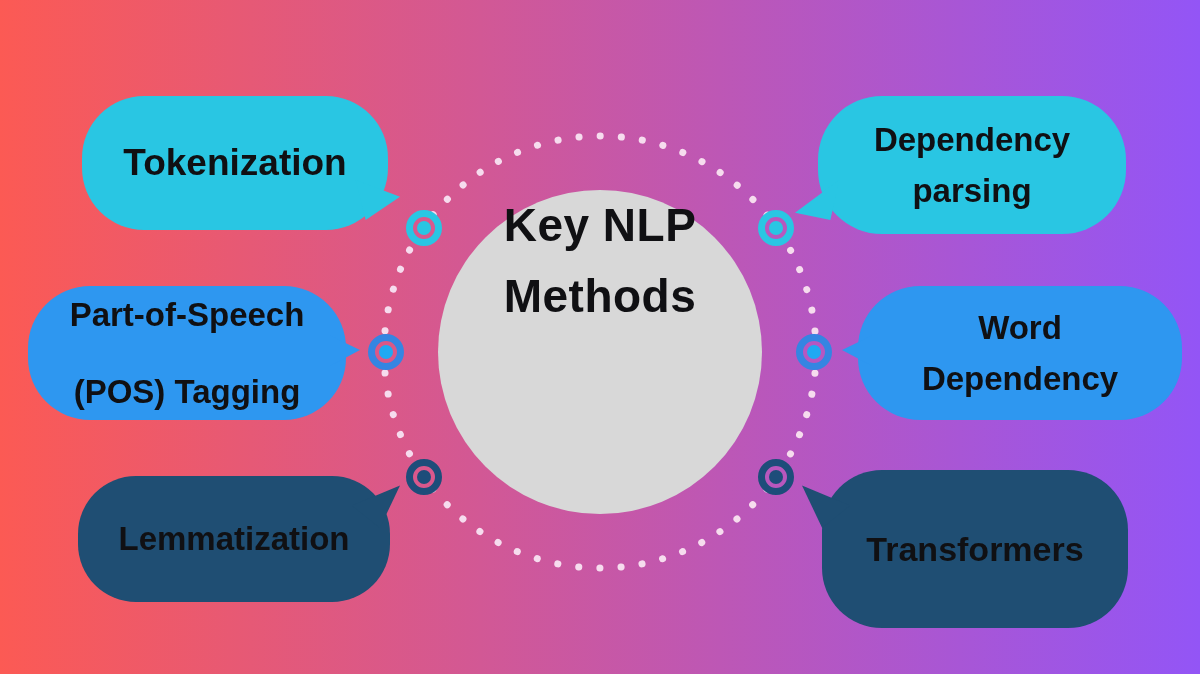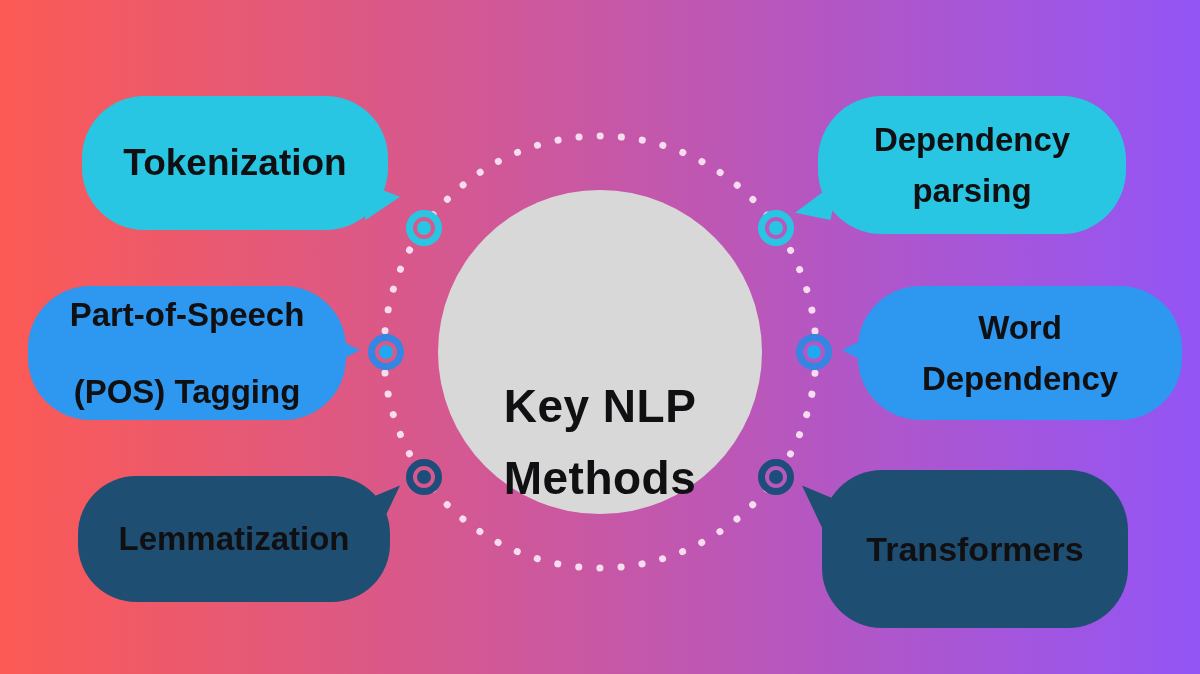--- a/index.html
+++ b/index.html
@@ -26,21 +26,21 @@
   .center-circle {
     position: absolute;
     left: 438px; top: 190px;
     width: 324px; height: 324px;
     border-radius: 50%;
     background: var(--circle-fill);
     z-index: 2;
     display: flex;
     flex-direction: column;
     align-items: center;
-    justify-content: flex-end;
+    justify-content: flex-start;
     text-align: center;
   }
   .center-circle .title-line {
     font-size: 46px;
     font-weight: 700;
     line-height: 1.55;
     color: var(--text);
     letter-spacing: 0.5px;
   }
 

